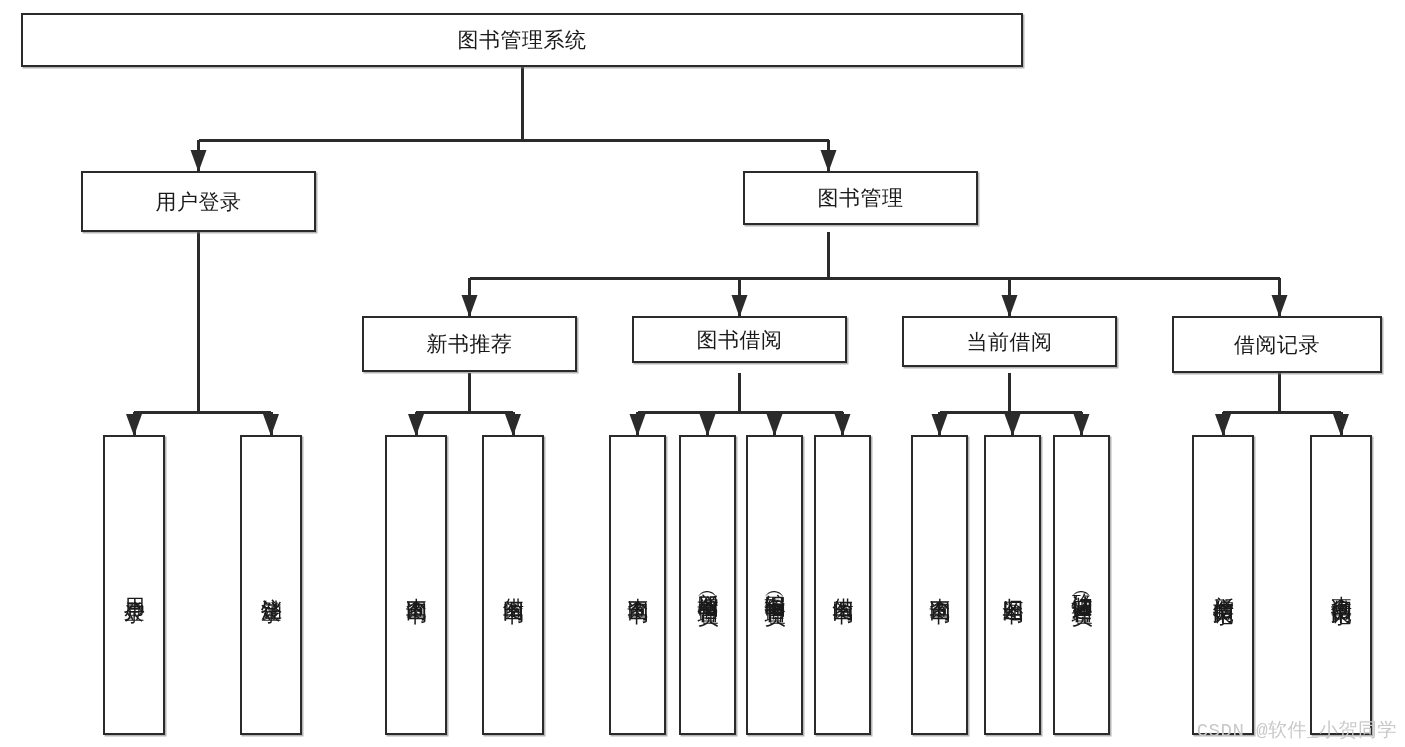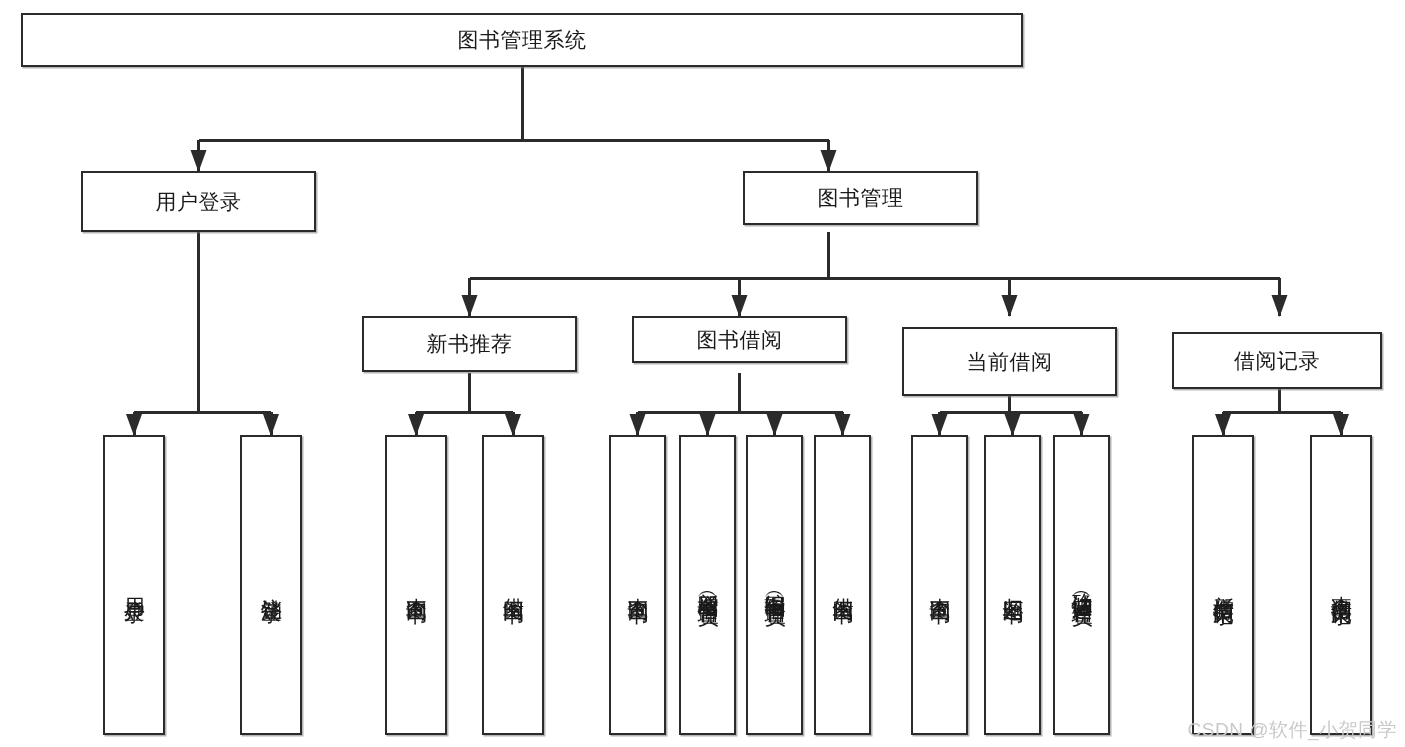--- a/index.html
+++ b/index.html
@@ -57,20 +57,21 @@
   }
   .watermark {
     position: absolute;
     right: 8px;
     bottom: 4px;
     font-size: 19px;
     color: #c9c9c9;
     letter-spacing: 0.5px;
     white-space: nowrap;
     user-select: none;
+    font-family: Liberation Mono, monospace;
   }
 </style>
 </head>
 <body>
 
 <div id="canvas">
   <svg id="wires" viewBox="0 0 1405 747" xmlns="http://www.w3.org/2000/svg">
       <line x1="522" y1="67" x2="522" y2="140" stroke="#2b2b2b" stroke-width="3" shape-rendering="crispEdges"></line>
       <line x1="198.5" y1="140" x2="828.5" y2="140" stroke="#2b2b2b" stroke-width="3" shape-rendering="crispEdges"></line>
       <line x1="198.5" y1="140" x2="198.5" y2="171" stroke="#2b2b2b" stroke-width="3" shape-rendering="crispEdges"></line>
@@ -133,24 +134,24 @@
       </div>
       <div class="node h" style="left: 711px; top: 171px; width: 235px; height: 54px; margin-left: 32px;">
         <span class="htext">图书管理</span>
       </div>
       <div class="node h" style="left: 362px; top: 316px; width: 215px; height: 56px;">
         <span class="htext">新书推荐</span>
       </div>
       <div class="node h" style="left: 632px; top: 316px; width: 215px; height: 47px;">
         <span class="htext">图书借阅</span>
       </div>
-      <div class="node h" style="left: 902px; top: 316px; width: 215px; height: 69px; margin-top: 11px;">
+      <div class="node h" style="left: 902px; top: 316px; width: 215px; height: 51px;">
         <span class="htext">当前借阅</span>
       </div>
-      <div class="node h" style="left: 1172px; top: 332px; width: 210px; height: 57px;">
+      <div class="node h" style="left: 1172px; top: 316px; width: 210px; height: 57px;">
         <span class="htext">借阅记录</span>
       </div>
       <div class="node v" style="left: 103px; top: 435px; width: 62px; height: 300px;">
         <span class="vtext">用户登录</span>
       </div>
       <div class="node v" style="left: 240px; top: 435px; width: 62px; height: 300px;">
         <span class="vtext">注销登录</span>
       </div>
       <div class="node v" style="left: 385px; top: 435px; width: 62px; height: 300px;">
         <span class="vtext">查询图书</span>

